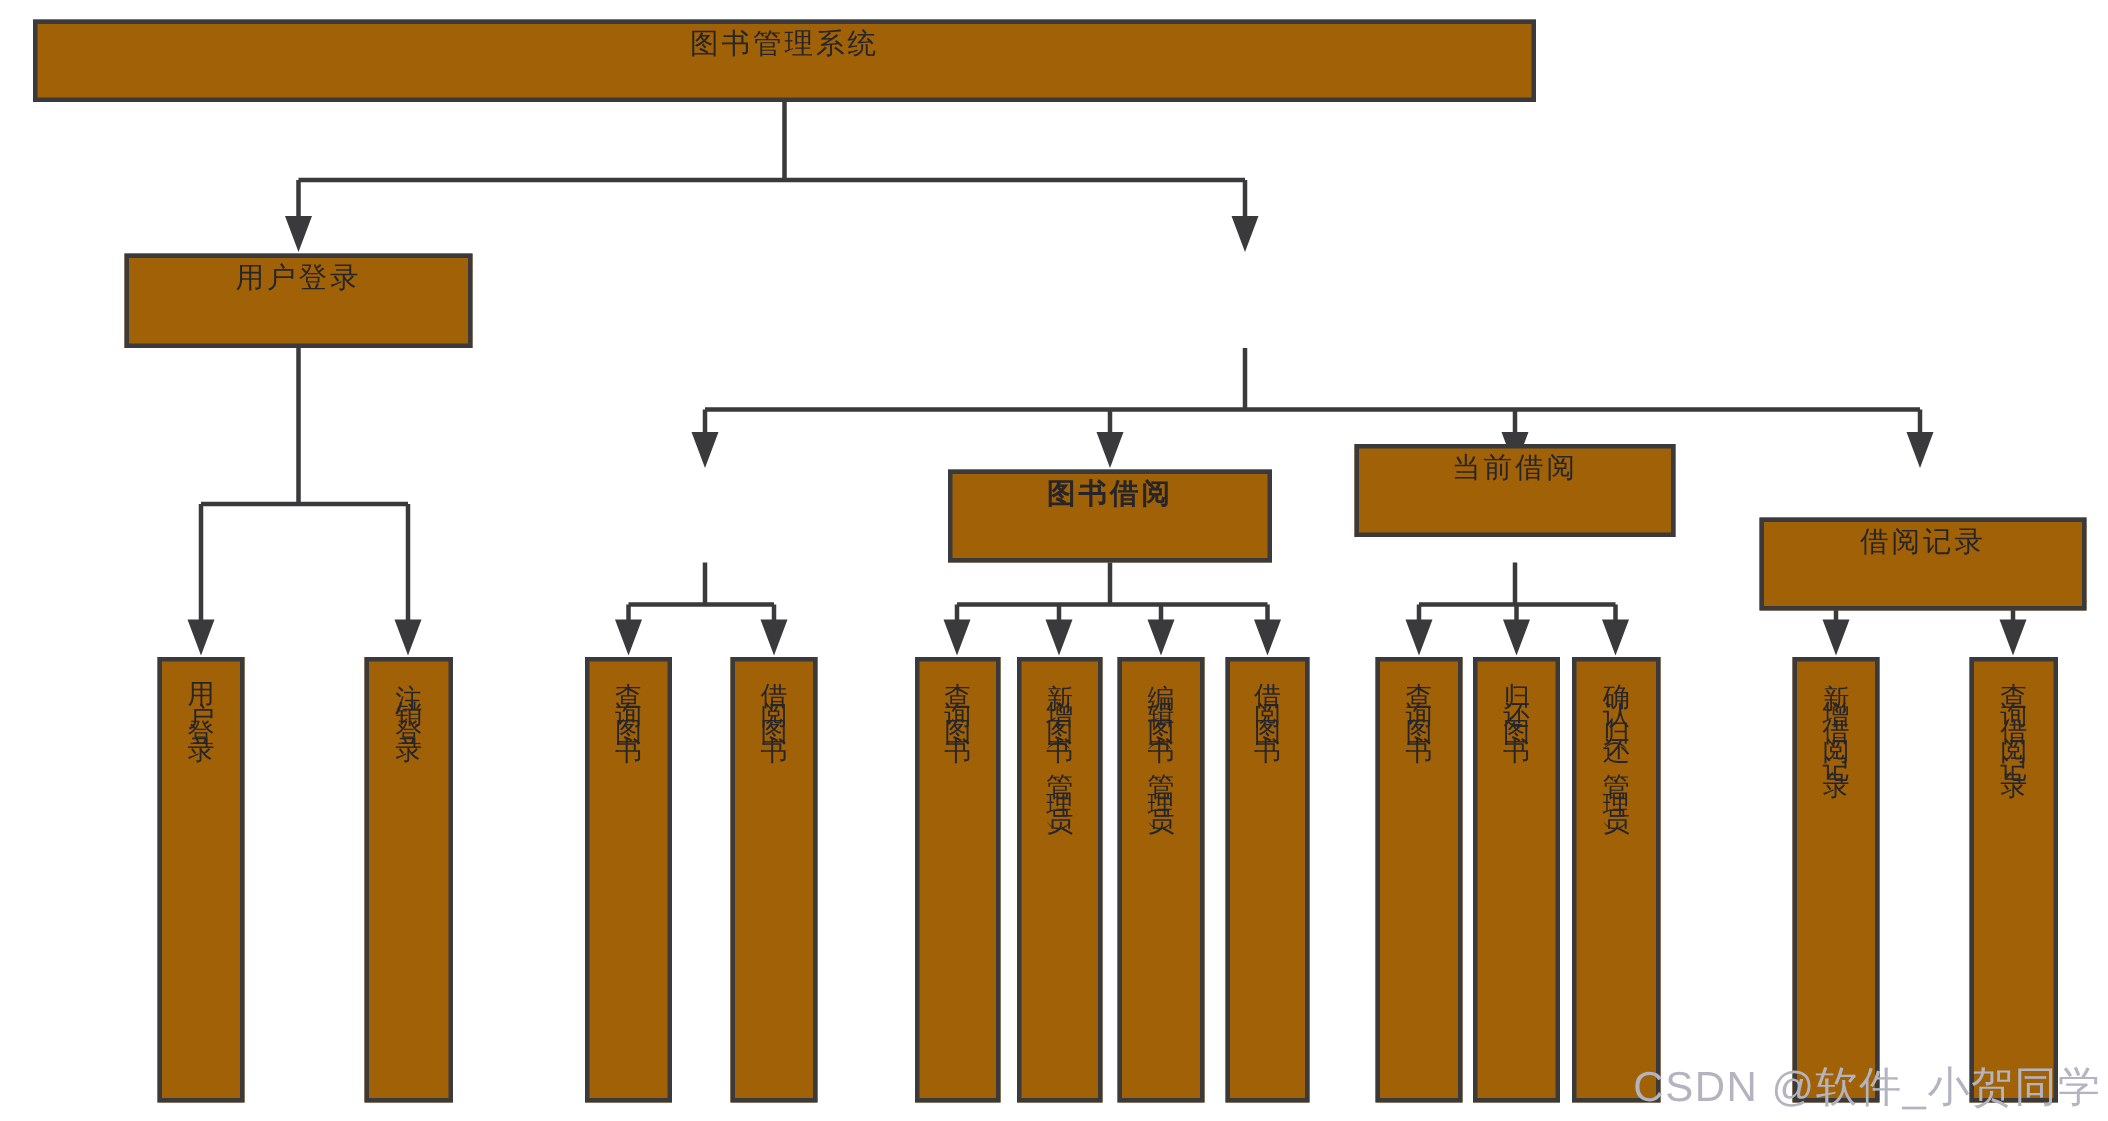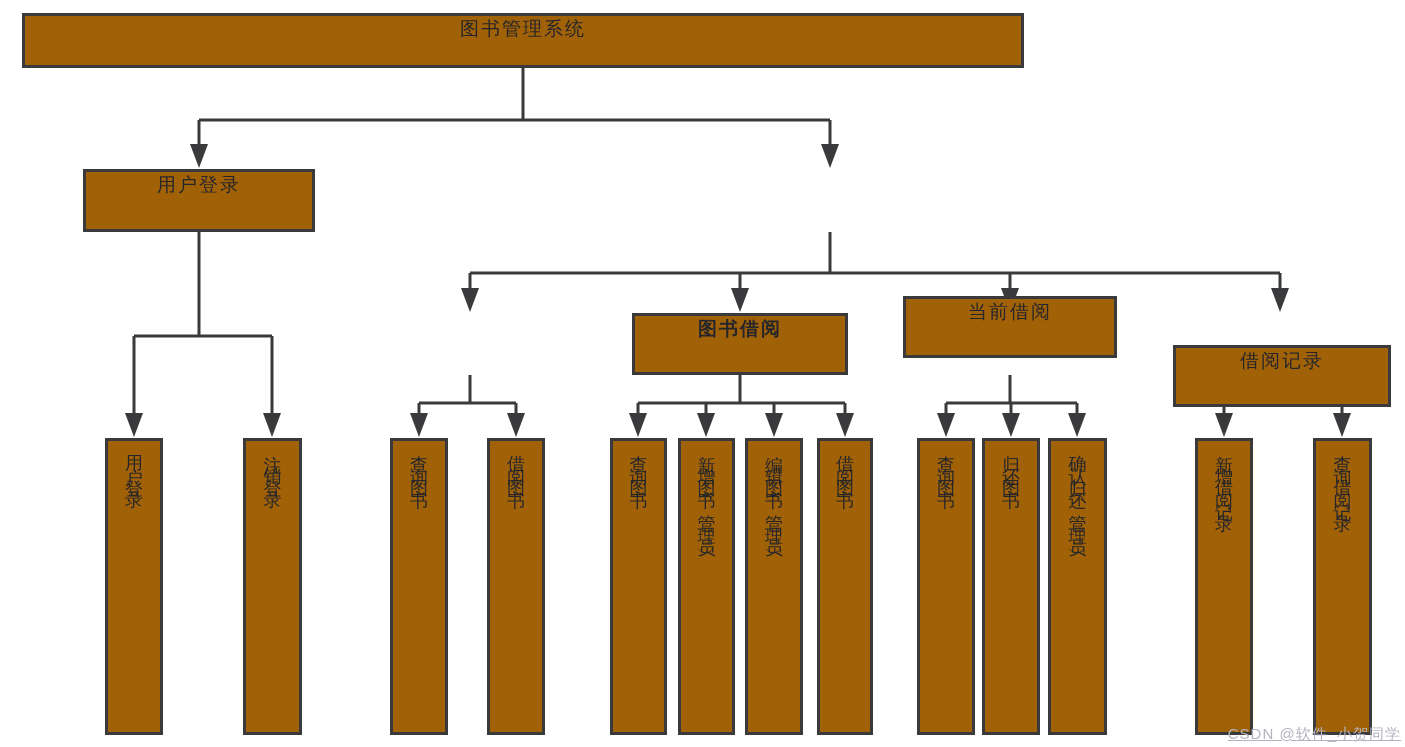--- a/index.html
+++ b/index.html
@@ -51,25 +51,24 @@
     text-orientation: mixed;
     font-size: 18px;
     letter-spacing: 12px;
     line-height: 1;
     white-space: nowrap;
   }
   .watermark {
     position: absolute;
     right: 4px;
     bottom: 3px;
-    font-size: 15px;
+    font-size: 28px;
     letter-spacing: 1px;
     color: var(--watermark);
     white-space: nowrap;
-    text-decoration: underline;
   }
 </style>
 </head>
 <body>
 
 <div class="canvas">
 
   <svg class="connector-svg" viewBox="0 0 1405 747" xmlns="http://www.w3.org/2000/svg">
     <g>
       <path d="M523 68 V121 M199 120 H830 M199 120 V148 M830 120 V148"></path>

